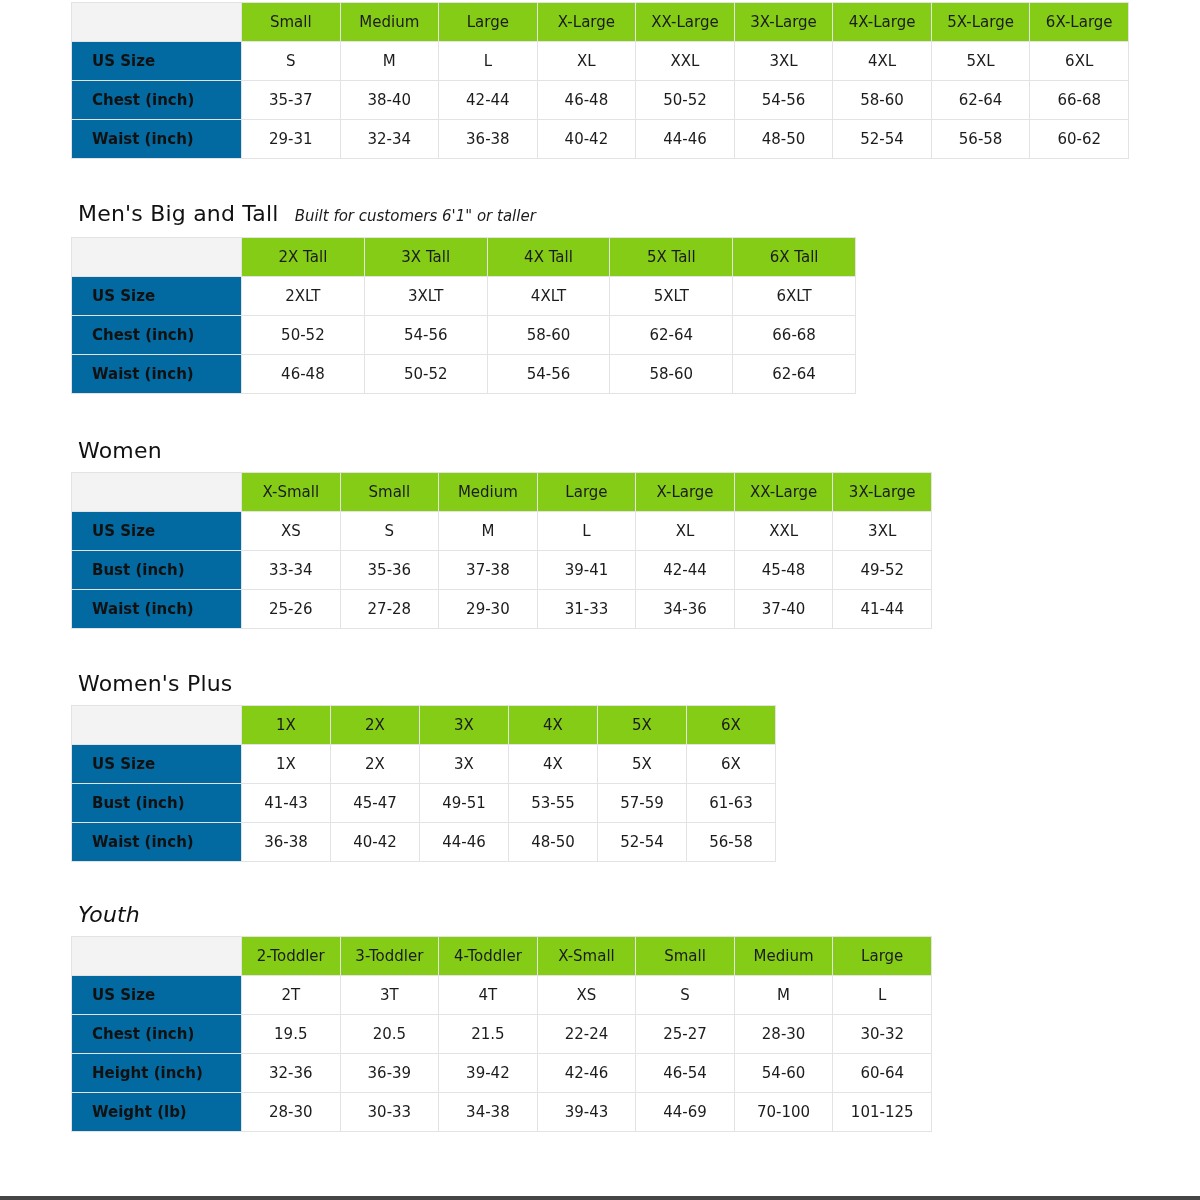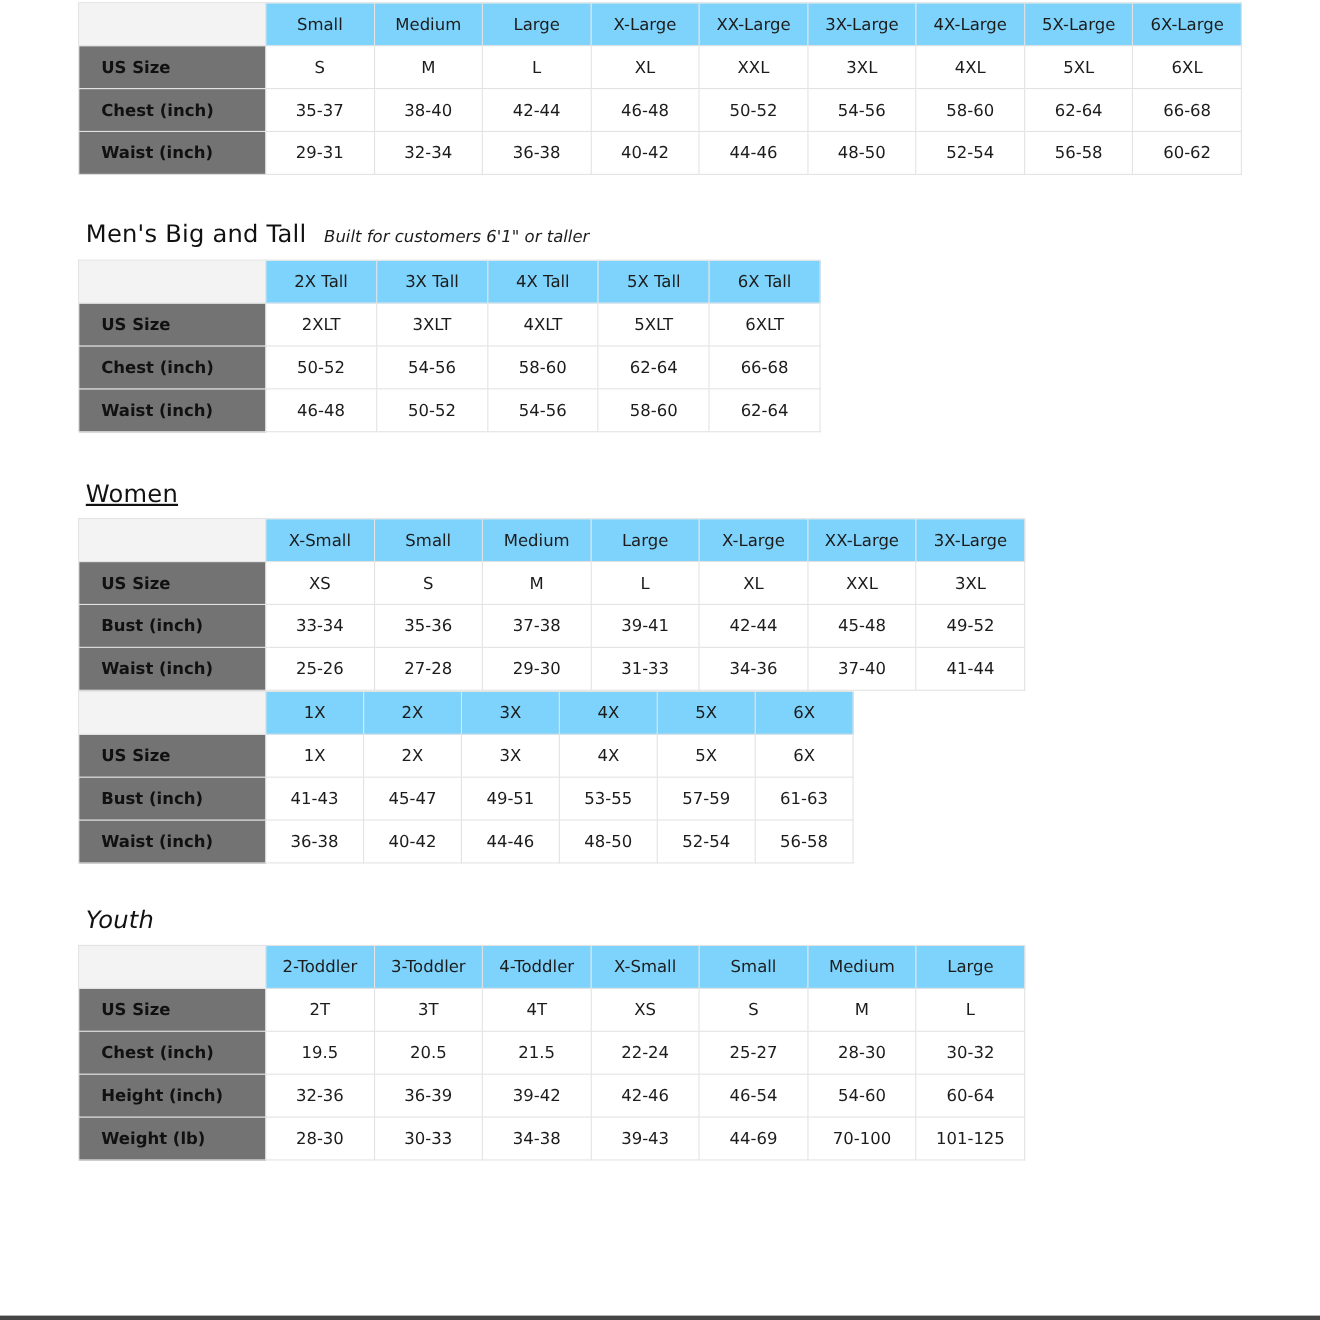--- a/index.html
+++ b/index.html
@@ -28,57 +28,57 @@
   }
   .section .subtitle {
     font-size: 15px;
     font-style: italic;
     font-weight: 400;
     color: #1c1c1c;
     margin-left: 16px;
     letter-spacing: 0;
   }
   .sec-mens-big-tall h2 { margin-top: 42px; }
-  .sec-women h2         { margin-top: 44px; text-decoration: underline; }
+  .sec-women h2         { margin-top: 44px; }
   .sec-womens-plus h2   { margin-top: 42px; }
   .sec-youth h2         { margin-top: 40px; font-style: italic; }
 
   table.size-table {
     border-collapse: collapse;
     table-layout: fixed;
     font-size: 15px;
   }
   .tbl-0 { width: 1058px; }
-  .tbl-1 { width: 675px;  }
+  .tbl-1 { width: 785px;  }
   .tbl-2 { width: 861px;  }
   .tbl-3 { width: 705px;  }
   .tbl-4 { width: 861px;  }
 
   table.size-table tr { height: 39px; }
 
   table.size-table th,
   table.size-table td {
     border: 1px solid #e3e3e3;
     padding: 0;
     vertical-align: middle;
   }
   
   table.size-table thead th {
-    background: #7dd3fc;
+    background: #84cc16;
     font-weight: 400;
     text-align: center;
     color: #1c1c1c;
   }
   
   table.size-table th.corner {
     background: #f3f3f3;
   }
   
   table.size-table tbody th.row-label {
-    background: #737373;
+    background: #0369a1;
     font-weight: 700;
     text-align: left;
     padding-left: 20px;
     color: #111111;
   }
   
   table.size-table tbody td {
     background: #ffffff;
     text-align: center;
     font-weight: 400;
@@ -271,20 +271,21 @@
             <td>31-33</td>
             <td>34-36</td>
             <td>37-40</td>
             <td>41-44</td>
           </tr>
         </tbody>
       </table>
   </div>
 
   <div class="section sec-womens-plus">
+    <h2><span>Women's  Plus</span></h2>
     <table class="size-table tbl-3">
         <colgroup>
           <col style="width: 170px;">
           <col>
           <col>
           <col>
           <col>
           <col>
           <col>
         </colgroup>

